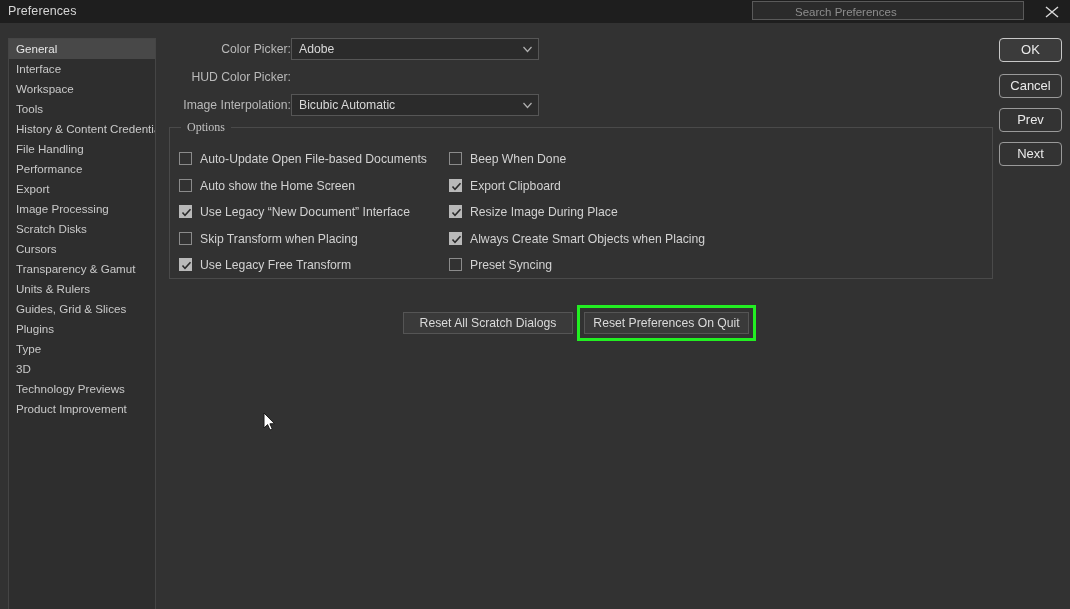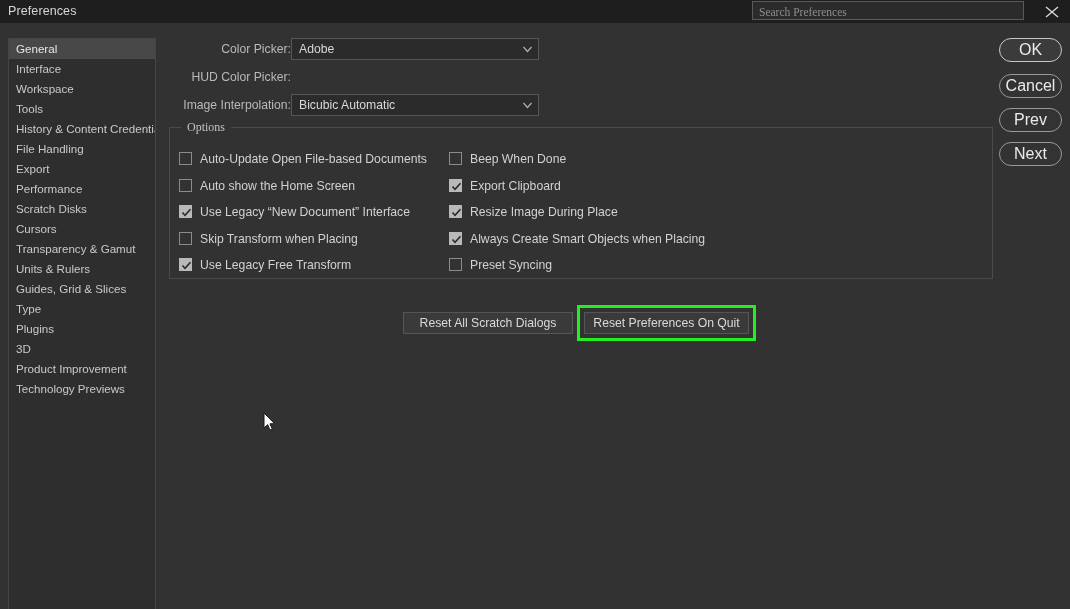--- a/index.html
+++ b/index.html
@@ -38,24 +38,25 @@
     background: #2b2b2b;
     border: 1px solid #5a5a5a;
     box-sizing: border-box;
   }
   #search-input {
     width: 100%; height: 100%;
     background: transparent;
     border: 0;
     outline: none;
     color: #cfcfcf;
-    font-family: Liberation Serif, serif;
+    font-family: Liberation Sans, sans-serif;
     font-size: 11.5px;
     padding: 0 6px;
     box-sizing: border-box;
+    margin-left: 36px;
   }
   #search-input::placeholder { color: #8d8d8d; }
   #close-btn {
     position: absolute;
     left: 1040px; top: 1px;
     width: 24px; height: 21px;
     cursor: pointer;
   }
   #close-btn svg { position: absolute; left: 5px; top: 5px; }
 
@@ -196,24 +197,24 @@
     box-sizing: border-box;
     pointer-events: none;
   }
 
   
   .action-btn {
     position: absolute;
     left: 998px;
     width: 63px; height: 24px;
     border: 1px solid #9a9a9a;
-    border-radius: 12px;
+    border-radius: 4px;
     background: #333333;
     color: #eaeaea;
-    font-size: 16px;
+    font-size: 13px;
     font-family: "Liberation Sans", sans-serif;
     line-height: 22px;
     text-align: center;
     box-sizing: border-box;
     cursor: pointer;
   }
   #btn-ok     { top: 15px;  background: #3b3b3b; border-color: #c8c8c8; }
   #btn-cancel { top: 51px; }
   #btn-prev   { top: 85px; }
   #btn-next   { top: 119px; }
@@ -245,32 +246,33 @@
 
 <div id="content">
 
   <div id="sidebar">
       <div class="nav-item selected"><span>General</span></div>
       <div class="nav-item"><span>Interface</span></div>
       <div class="nav-item"><span>Workspace</span></div>
       <div class="nav-item"><span>Tools</span></div>
       <div class="nav-item"><span>History &amp; Content Credentials</span></div>
       <div class="nav-item"><span>File Handling</span></div>
+      <div class="nav-item"><span>Performance</span></div>
       <div class="nav-item"><span>Export</span></div>
-      <div class="nav-item"><span>Performance</span></div>
+      <div class="nav-item"><span>Image Processing</span></div>
       <div class="nav-item"><span>Scratch Disks</span></div>
       <div class="nav-item"><span>Cursors</span></div>
       <div class="nav-item"><span>Transparency &amp; Gamut</span></div>
       <div class="nav-item"><span>Units &amp; Rulers</span></div>
       <div class="nav-item"><span>Guides, Grid &amp; Slices</span></div>
+      <div class="nav-item"><span>Plugins</span></div>
       <div class="nav-item"><span>Type</span></div>
-      <div class="nav-item"><span>Plugins</span></div>
       <div class="nav-item"><span>3D</span></div>
+      <div class="nav-item"><span>Technology Previews</span></div>
       <div class="nav-item"><span>Product Improvement</span></div>
-      <div class="nav-item"><span>Technology Previews</span></div>
     </div>
 
   <div class="row" style="left:168px; top:15px; width:380px;">
     <div class="field-label" style="right:258px;">Color Picker:</div>
     <div class="select-wrap" style="left:122px;padding-left:31px;">
       <span class="select-value">Adobe</span>
       <svg class="select-arrow" viewBox="0 0 9 7">
         <path d="M0.5 1 L4.5 5.5 L8.5 1" stroke="#b0b0b0" stroke-width="1.2" fill="none"></path>
       </svg>
     </div>

